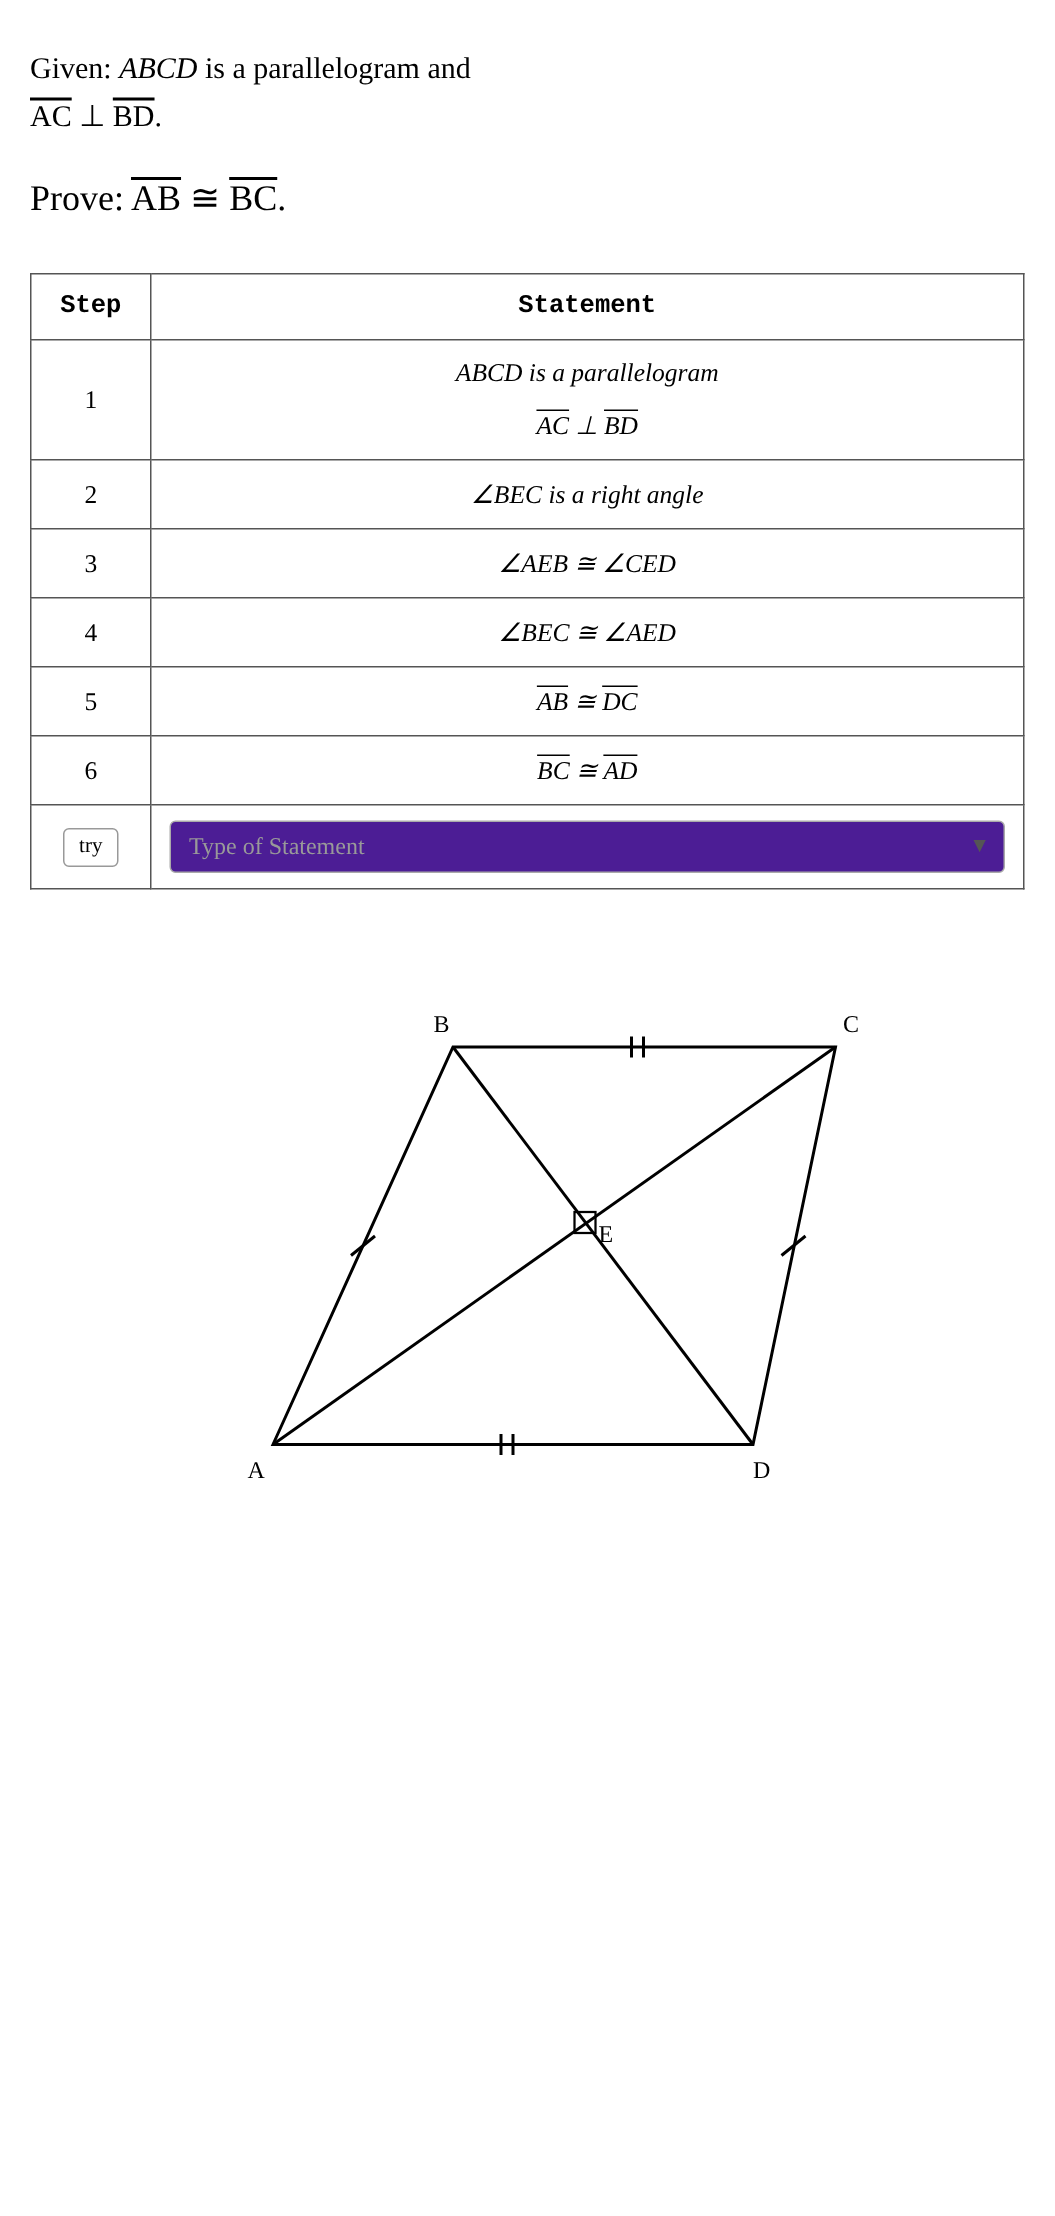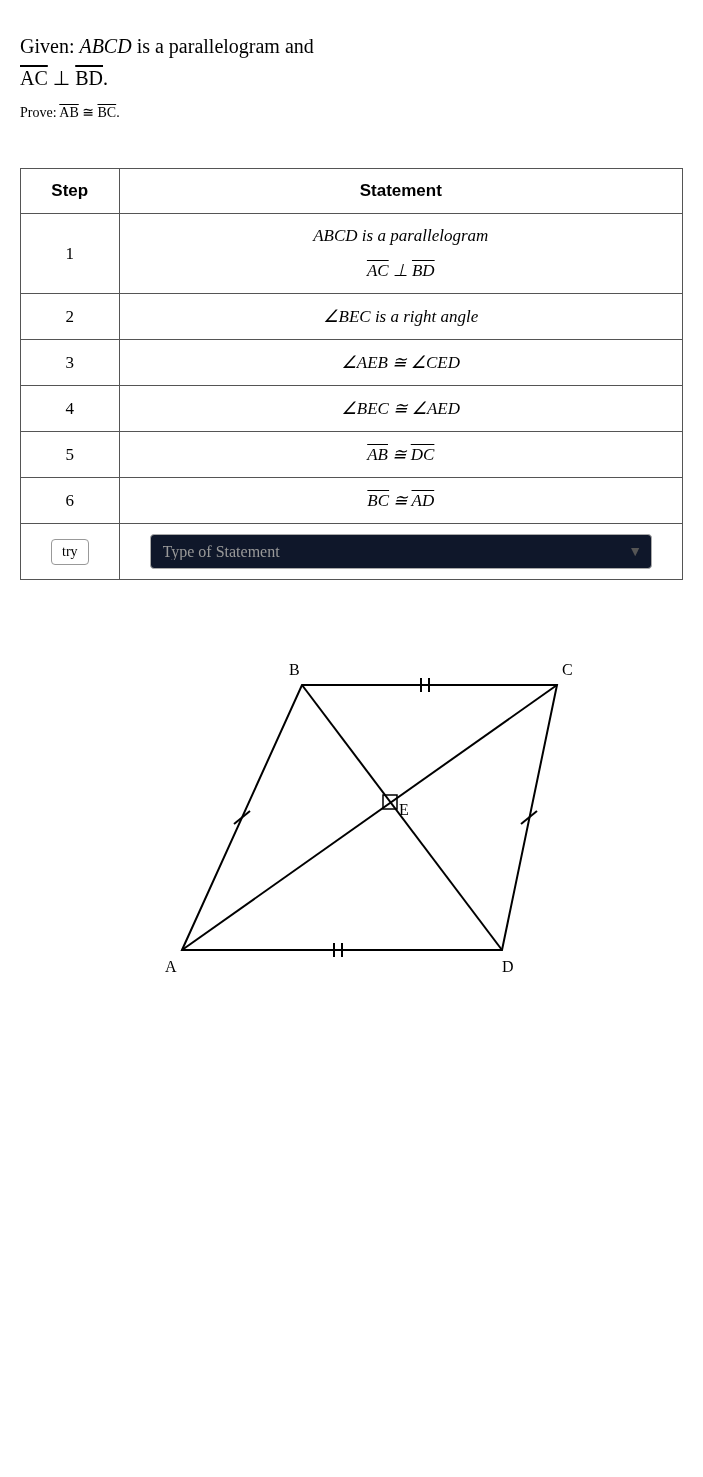--- a/index.html
+++ b/index.html
@@ -5,80 +5,80 @@
     * { box-sizing: border-box; margin: 0; padding: 0; }
     body {
       font-family: Georgia, 'Times New Roman', serif;
       background: #ffffff;
       width: 703px;
       min-height: 1477px;
       padding: 30px 20px;
       color: #000;
     }
     .given-section {
-      margin-bottom: 8px;
+      margin-bottom: 20px;
       font-size: 20px;
       line-height: 1.6;
     }
     .prove-section {
-      margin-bottom: 44px;
-      font-size: 14px;
+      margin-bottom: 30px;
+      font-size: 24px;
       line-height: 1.6;
     }
     .overline { text-decoration: overline; }
 
     
     .proof-table {
       width: 100%;
       border-collapse: collapse;
       border: 1px solid #555;
       margin-bottom: 40px;
     }
     .proof-table th, .proof-table td {
       border: 1px solid #555;
       padding: 12px 16px;
       text-align: center;
       font-size: 17px;
     }
     .proof-table th {
       font-weight: bold;
       font-style: normal;
-      font-family: Liberation Sans, sans-serif;
+      font-family: Liberation Mono, monospace;
       background: #fff;
     }
     .proof-table td.step-num {
       width: 80px;
       font-style: normal;
     }
     .proof-table td.statement {
       font-style: italic;
     }
     .try-row td {
-      padding: 10px 30px;
+      padding: 10px 12px;
       background: #fff;
     }
     .try-row .try-cell {
       width: 80px;
       vertical-align: middle;
     }
     .try-button {
       border: 1px solid #999;
       background: #fff;
       border-radius: 4px;
       padding: 4px 10px;
       font-size: 14px;
       cursor: pointer;
       font-family: Georgia, serif;
     }
     .statement-dropdown {
       width: 100%;
       padding: 8px 30px 8px 12px;
       border: 1px solid #aaa;
       border-radius: 4px;
-      background: #0f172a;
+      background: #4c1d95;
       font-size: 16px;
       color: #999;
       appearance: none;
       -webkit-appearance: none;
       cursor: pointer;
       font-family: Georgia, serif;
       position: relative;
     }
     .dropdown-wrapper {
       position: relative;

